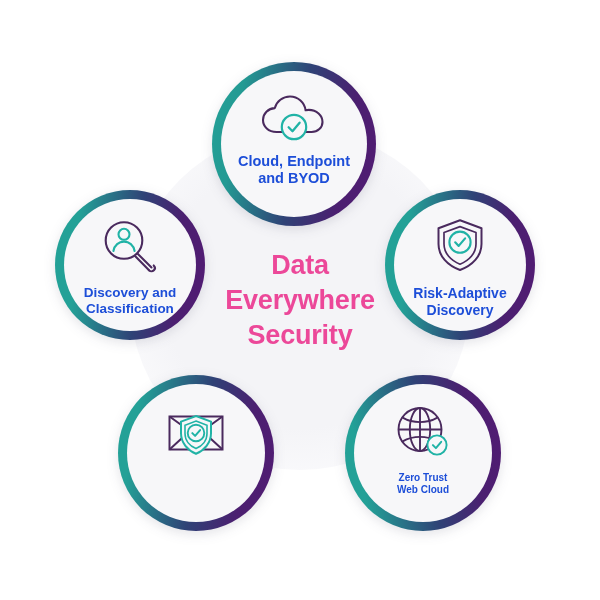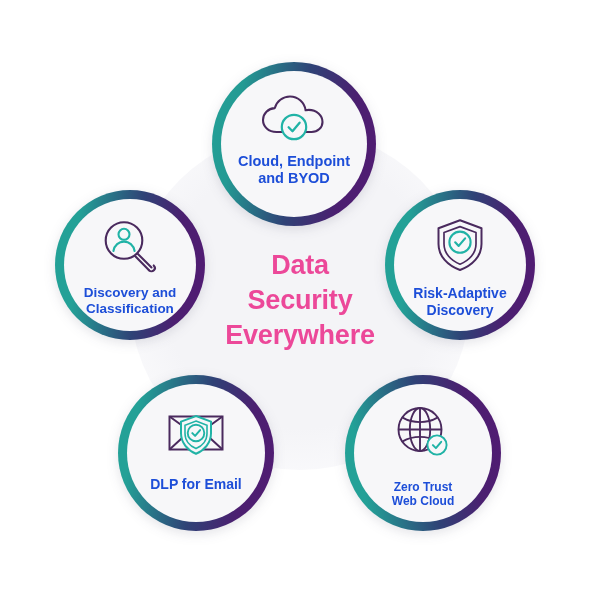--- a/index.html
+++ b/index.html
@@ -81,39 +81,39 @@
   #node-dlp         { left: 118px; top: 375px; width: 156px; height: 156px; }
   #node-discovery   { left: 55px;  top: 190px; width: 150px; height: 150px; }
 
   #node-cloud .node-icon      { margin-top: 20px; }
   #node-cloud .node-label     { margin-top: 12px; font-size: 14.5px; }
 
   #node-risk .node-icon       { margin-top: 18px; }
   #node-risk .node-label      { margin-top: 12px; font-size: 14px; }
 
   #node-zerotrust .node-icon  { margin-top: 20px; }
-  #node-zerotrust .node-label { margin-top: 20px; font-size: 12px; }
+  #node-zerotrust .node-label { margin-top: 12px; font-size: 10px; }
 
   #node-dlp .node-icon        { margin-top: 24px; }
   #node-dlp .node-label       { margin-top: 18px; font-size: 14px; }
 
   #node-discovery .node-icon  { margin-top: 18px; }
   #node-discovery .node-label { margin-top: 10px; font-size: 13.5px; }
 </style>
 </head>
 <body>
 
 <div id="diagram-root">
 
   <div class="center-blob"></div>
 
   <div class="center-label">
     <span class="line">Data</span>
+    <span class="line">Everywhere</span>
     <span class="line">Security</span>
-    <span class="line">Everywhere</span>
   </div>
 
   <div class="node" id="node-cloud" style="background: linear-gradient(100deg, #23a197 0%, #239a93 18%, #2f4276 52%, #4b1f70 78%, #521b73 100%);">
     <div class="node-inner">
       <svg class="node-icon" width="72" height="50" viewBox="0 0 72 50">
         <path d="M18.5 41 C10.5 41 5 35.6 5 29 C5 22.6 10.2 17.4 16.8 17.1 C18.6 10.4 24.7 5.5 32 5.5 C40 5.5 46.7 11.5 47.6 19.3 C48.6 19 49.7 18.9 50.8 18.9 C58.6 18.9 64.5 24.4 64.5 30.9 C64.5 36.6 59.8 41 53.6 41 Z" fill="none" stroke="#4a2a5e" stroke-width="2.1" stroke-linejoin="round"></path>
         <circle cx="36" cy="36" r="12.2" fill="#f7f7f9" stroke="#21b3a6" stroke-width="2.2"></circle>
         <path d="M30.6 36.2 L34.5 40.2 L41.6 31.7" fill="none" stroke="#21b3a6" stroke-width="2.3" stroke-linecap="round" stroke-linejoin="round"></path>
       </svg>
       <div class="node-label">
@@ -163,23 +163,20 @@
     <div class="node-inner">
       <svg class="node-icon" width="74" height="50" viewBox="0 0 74 50">
         <rect x="10.5" y="8.5" width="53" height="33" fill="none" stroke="#4a2a5e" stroke-width="2"></rect>
         <path d="M10.5 8.5 L37 27.5 L63.5 8.5" fill="none" stroke="#4a2a5e" stroke-width="2"></path>
         <path d="M10.5 41.5 L28 25.5 M63.5 41.5 L46 25.5" fill="none" stroke="#4a2a5e" stroke-width="2"></path>
         <path d="M37 8 L52 13.6 V25.3 C52 34.9 45.3 42.4 37 45.8 C28.7 42.4 22 34.9 22 25.3 V13.6 Z" fill="#f7f7f9" stroke="#21b3a6" stroke-width="2"></path>
         <path d="M37 13.1 L48 17.3 V25.4 C48 32.5 43.1 38 37 40.6 C30.9 38 26 32.5 26 25.4 V17.3 Z" fill="none" stroke="#21b3a6" stroke-width="1.6"></path>
         <circle cx="37" cy="25" r="8.3" fill="none" stroke="#21b3a6" stroke-width="1.9"></circle>
         <path d="M33.3 25.1 L36.1 27.9 L41.1 22.1" fill="none" stroke="#21b3a6" stroke-width="2" stroke-linecap="round" stroke-linejoin="round"></path>
       </svg>
-      <div class="node-label">
-        <span>DLP for Email</span>
-      </div>
     </div>
   </div>
 
   <div class="node" id="node-discovery" style="background: linear-gradient(95deg, #23a197 0%, #23a197 16%, #2f4276 55%, #4b1f70 80%, #521b73 100%);">
     <div class="node-inner">
       <svg class="node-icon" width="62" height="58" viewBox="0 0 62 58">
         <circle cx="25" cy="23.5" r="18.3" fill="none" stroke="#4a2a5e" stroke-width="2.1"></circle>
         <path d="M38.4 36.6 L52.5 50.4" fill="none" stroke="#4a2a5e" stroke-width="2.1" stroke-linecap="round"></path>
         <path d="M36.3 39.3 L49.8 53.1" fill="none" stroke="#4a2a5e" stroke-width="2.1" stroke-linecap="round"></path>
         <path d="M49.9 53.2 C51.4 54.7 53.6 54.6 54.9 53.3 C56.2 52 56.2 49.9 54.7 48.4" fill="none" stroke="#4a2a5e" stroke-width="2.1" stroke-linecap="round"></path>

